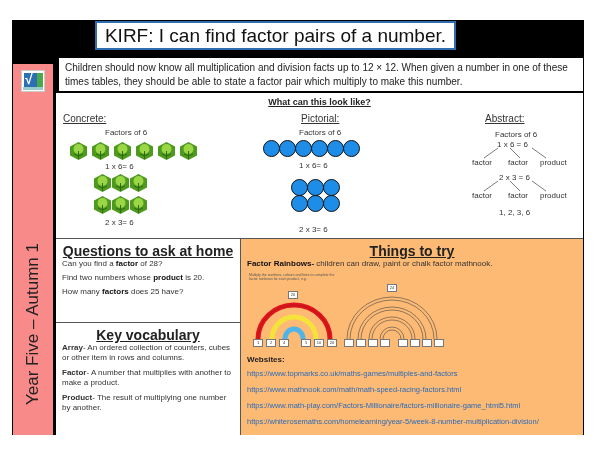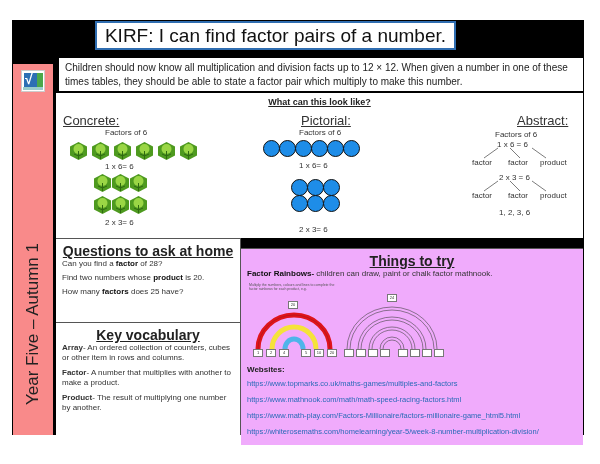--- a/index.html
+++ b/index.html
@@ -16,29 +16,29 @@
   .side-text { position: absolute; left: 0; top: 0; width: 40px; height: 371px; }
   .side-text span { position: absolute; left: 20px; top: 260px; transform: translate(-50%, -50%) rotate(-90deg); white-space: nowrap; font-size: 17px; color: #222; }
 
   .title-box { position: absolute; left: 95px; top: 21px; width: 361px; height: 29px; background: #fff; border: 2px solid #2f6db0; display: flex; align-items: center; justify-content: center; }
   .title-box h1 { font-size: 19px; font-weight: normal; color: #111; }
 
   .intro { position: absolute; left: 59px; top: 58px; width: 524px; height: 33px; background: #fff; padding: 3px 6px; font-size: 10px; line-height: 14px; }
 
   .looks { position: absolute; left: 56px; top: 93px; width: 527px; height: 145px; background: #fff; }
   .looks-head { position: absolute; left: 0; top: 4px; width: 100%; text-align: center; font-size: 9px; font-weight: bold; text-decoration: underline; }
-  .col-label { position: absolute; font-size: 13px; text-decoration: underline; color: #333; }
+  .col-label { position: absolute; font-size: 10px; text-decoration: underline; color: #333; }
   .small { position: absolute; font-size: 8px; color: #333; white-space: nowrap; }
 
   .cube { position: absolute; width: 17px; height: 18px; }
   .dot { position: absolute; width: 17px; height: 17px; border-radius: 50%; background: #1e8de8; border: 1.5px solid #111; }
 
   .q-panel { position: absolute; left: 56px; top: 238px; width: 185px; height: 84px; background: #fff; border-top: 1px solid #555; border-right: 1px solid #555; padding: 4px 6px; }
   .v-panel { position: absolute; left: 56px; top: 322px; width: 185px; height: 113px; background: #fff; border-top: 1px solid #555; border-right: 1px solid #555; padding: 4px 6px; }
-  .t-panel { position: absolute; left: 241px; top: 248px; width: 342px; height: 197px; background: #f0abfc; border-top: 1px solid #555; padding: 4px 6px; }
+  .t-panel { position: absolute; left: 241px; top: 238px; width: 342px; height: 197px; background: #fdba74; border-top: 1px solid #555; padding: 4px 6px; }
   .ph { text-align: center; font-size: 14px; font-weight: bold; text-decoration: underline; }
   .pline { font-size: 8px; line-height: 10px; color: #333; margin-bottom: 4px; }
   .pline b { color: #111; }
   .vline { font-size: 8px; line-height: 10px; color: #333; margin-bottom: 5px; }
 
   .tiny { position: absolute; font-size: 3.5px; line-height: 4px; color: #555; }
   .numbox { position: absolute; width: 10px; height: 8px; border: 1px solid #777; background: #fff; font-size: 4px; text-align: center; line-height: 6px; color: #333; }
 
   .web-label { position: absolute; left: 6px; top: 116px; font-size: 8px; font-weight: bold; color: #222; }
   .link { position: absolute; left: 6px; font-size: 7.5px; color: #2a6bb8; white-space: nowrap; }
@@ -152,21 +152,21 @@
   <div>
     <div class="dot" style="left:235px;top:86px;"></div>
     <div class="dot" style="left:251px;top:86px;"></div>
     <div class="dot" style="left:267px;top:86px;"></div>
     <div class="dot" style="left:235px;top:102px;"></div>
     <div class="dot" style="left:251px;top:102px;"></div>
     <div class="dot" style="left:267px;top:102px;"></div>
   </div>
   <div class="small" style="left:243px;top:132px;">2 x 3= 6</div>
 
-  <div class="col-label" style="left:461px;top:20px;text-align:right;">Abstract:</div>
+  <div class="col-label" style="left:429px;top:20px;text-align:right;">Abstract:</div>
   <div class="small" style="left:439px;top:37px;">Factors of 6</div>
   <div class="small" style="left:441px;top:47px;">1 x 6 = 6</div>
   <svg style="position:absolute;left:420px;top:53px;width:100px;height:14px;">
       <line x1="22" y1="2" x2="8" y2="12" stroke="#444" stroke-width="0.7"></line>
       <line x1="34" y1="2" x2="44" y2="12" stroke="#444" stroke-width="0.7"></line>
       <line x1="56" y1="2" x2="70" y2="12" stroke="#444" stroke-width="0.7"></line>
     </svg>
   <div class="small" style="left:416px;top:65px;">factor</div>
   <div class="small" style="left:452px;top:65px;">factor</div>
   <div class="small" style="left:484px;top:65px;">product</div>

